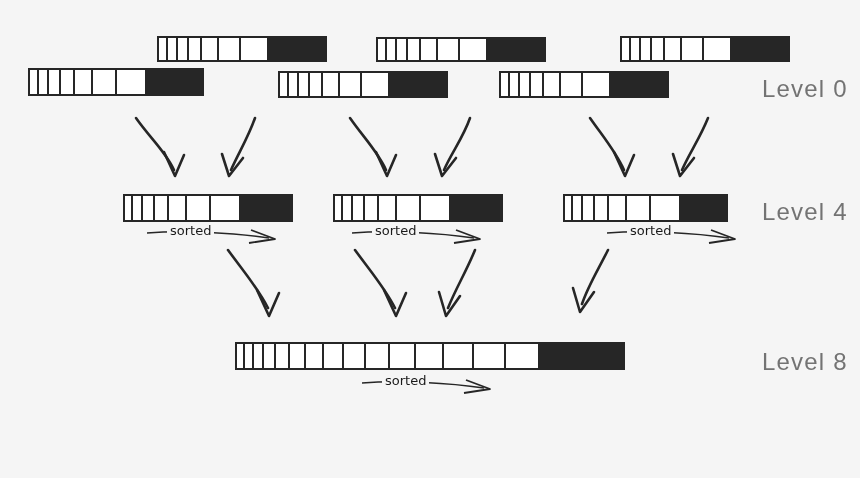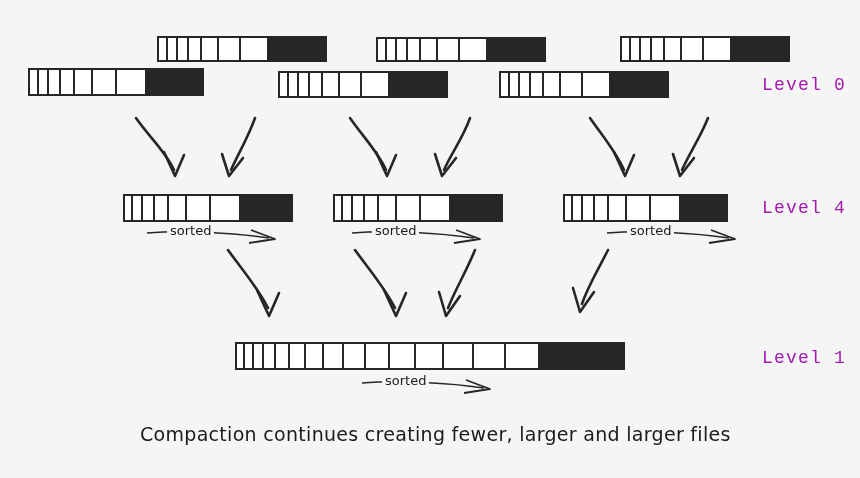--- a/index.html
+++ b/index.html
@@ -42,23 +42,23 @@
   }
   .bar .block {
     height: 100%;
     background: #262626;
     flex: 1 1 auto;
   }
 
   
   .level-label {
     position: absolute;
-    font-family: Liberation Mono, monospace;
-    font-size: 18px;
-    color: #a21caf;
+    font-family: Liberation Sans, sans-serif;
+    font-size: 24px;
+    color: #737373;
     letter-spacing: 1.2px;
     white-space: nowrap;
   }
 
   
   .sorted {
     position: absolute;
     width: 150px;
     height: 26px;
   }
@@ -293,25 +293,24 @@
           <div class="cell" style="width: 22px;"></div>
           <div class="cell" style="width: 24px;"></div>
           <div class="cell" style="width: 26px;"></div>
           <div class="cell" style="width: 28px;"></div>
           <div class="cell" style="width: 30px;"></div>
           <div class="cell" style="width: 32px;"></div>
           <div class="cell" style="width: 34px;"></div>
         </div>
         <div class="block" style="background: rgb(38, 38, 38);"></div>
       </div>
-      <div class="level-label" style="left: 762px; top: 348px;">Level 1</div>
+      <div class="level-label" style="left: 762px; top: 348px;">Level 8</div>
       <div class="sorted" style="left: 360px; top: 374px;">
         <svg width="150" height="26" viewBox="0 0 150 26">
           <path d="M 2,9 C 40,6 90,9 124,14" stroke="#262626" stroke-width="1.6" fill="none"></path>
           <path d="M 106,6 L 130,15 L 104,19" stroke="#262626" stroke-width="1.8" fill="none" stroke-linejoin="round"></path>
         </svg>
         <span class="txt">sorted</span>
       </div>
     </div>
 
-  <div class="caption" id="caption-el" style="left: 140px; top: 423px;">Compaction continues creating fewer, larger and larger files</div>
 
 </div>
 
 </body></html>

